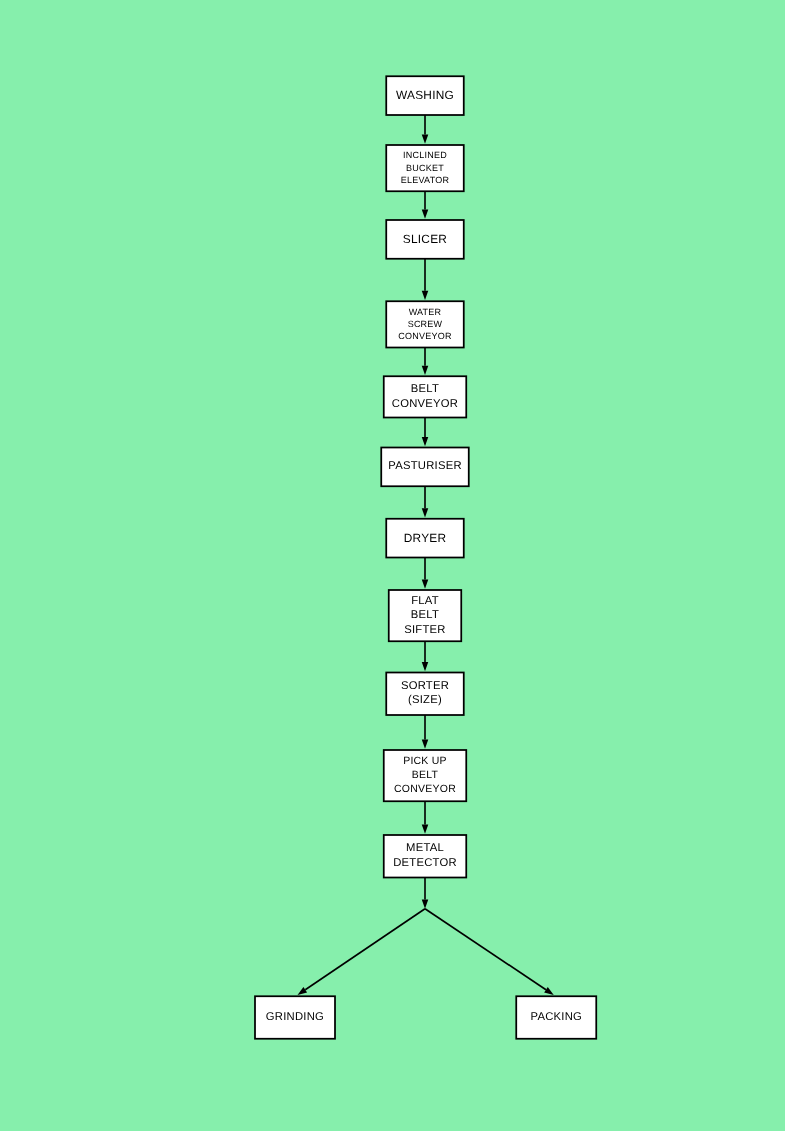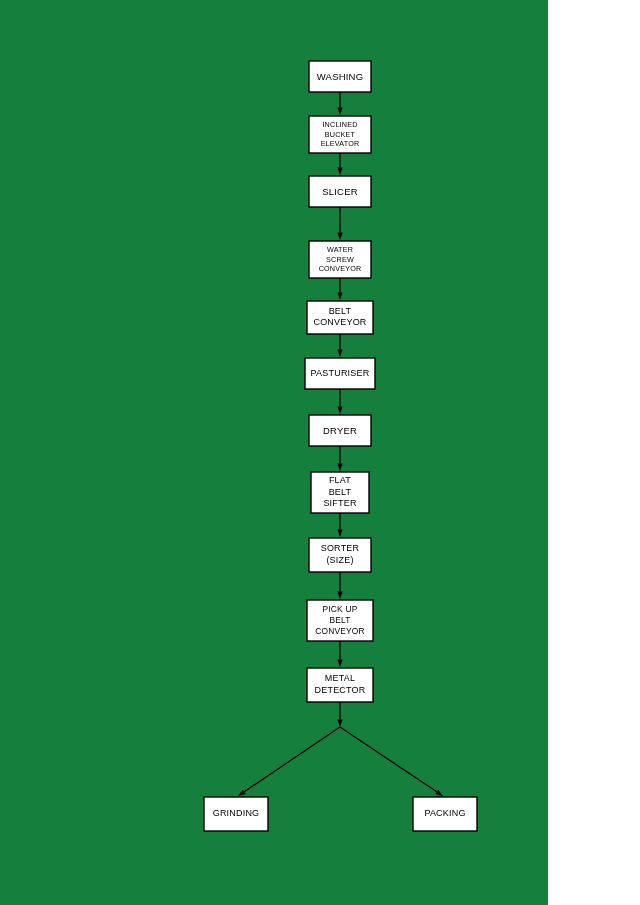--- a/index.html
+++ b/index.html
@@ -9,23 +9,23 @@
     background: #ffffff;
   }
   body {
     width: 640px;
     height: 905px;
     font-family: "Liberation Sans", sans-serif;
     overflow: hidden;
   }
   #flow-root {
     position: relative;
-    width: 548px;
+    width: 628px;
     height: 905px;
-    background: #15803d;
+    background: #86efac;
   }
   #flow-svg {
     display: block;
     width: 640px;
     height: 905px;
   }
   .node-box {
     fill: #ffffff;
     stroke: #000000;
     stroke-width: 1.4;

